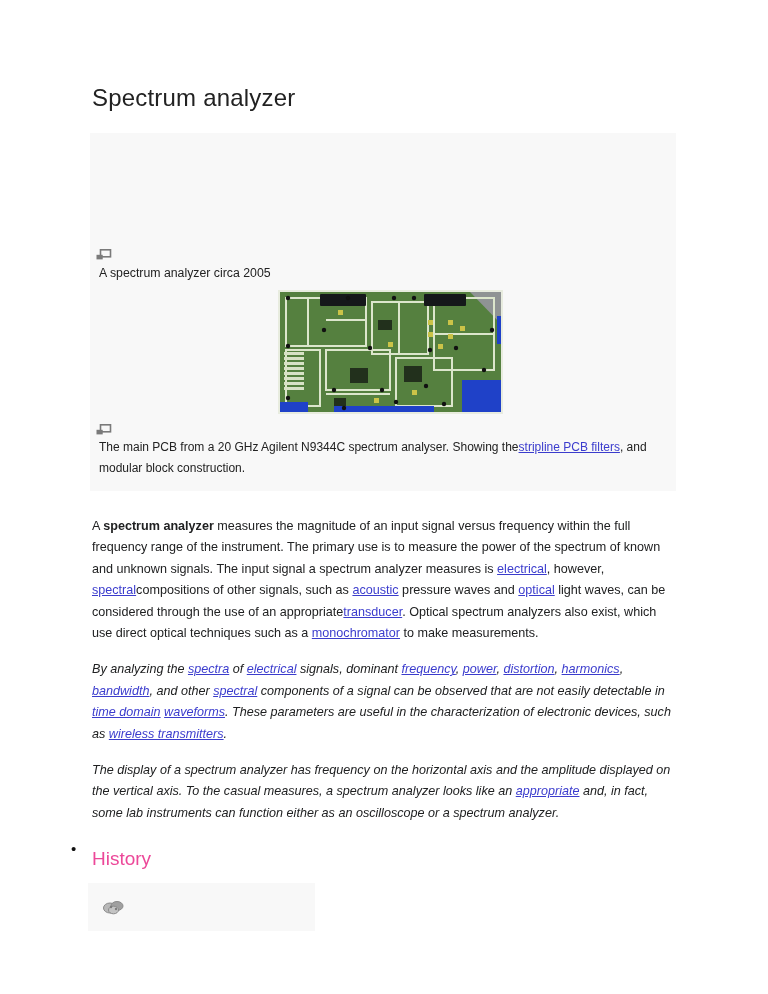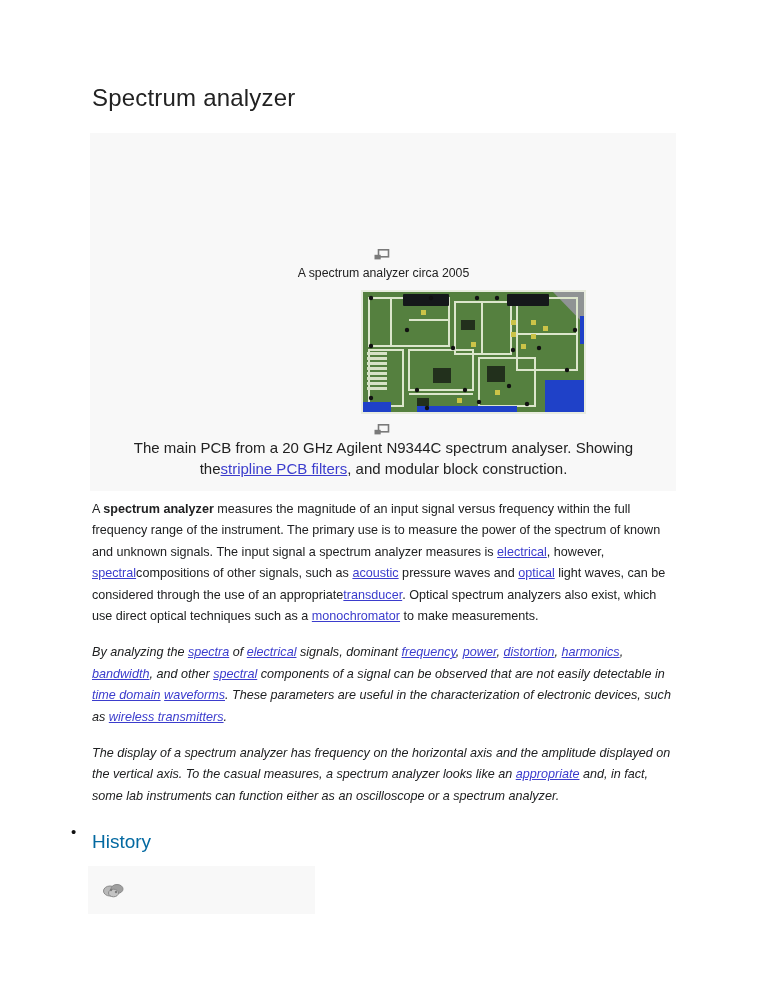--- a/index.html
+++ b/index.html
@@ -18,48 +18,47 @@
     color:var(--body-text);
   }
   .page-title{
     margin:84px 0 0 92px;
     font-size:24px;font-weight:400;color:#222;letter-spacing:.2px;
   }
   
   .figure-panel{
     margin:21px 0 0 90px;width:586px;background:var(--panel-bg);
     padding:0 8px 12px 5px;
-    text-align:center;
   }
   .fig-blank{height:112px;}
   .magnify-row{padding-top:2px;height:15px;}
   .fig-caption{
     margin:3px 0 0 4px;font-size:12.3px;line-height:20px;color:#222;
   }
   .fig-caption-2{
-    margin:2px 0 0 4px;font-size:15px;line-height:21px;color:#222;max-width:572px;
+    margin:2px 0 0 4px;font-size:12px;line-height:21px;color:#222;max-width:572px;
   }
   .pcb-wrap{margin:7px 0 0 183px;height:124px;}
   
   .body-par{
-    width:586px;margin:8px 0 0 92px;
+    width:586px;margin:25px 0 0 92px;
     font-size:12.6px;line-height:21.4px;color:var(--body-text);
   }
   .body-par + .body-par{margin-top:15px;font-style:italic;}
   .bold{font-weight:700;}
   .italic{font-style:italic;}
   a.lnk{color:var(--link);text-decoration:underline;cursor:pointer;}
   a.lnk.visited{color:var(--visited-link);}
   
   .history-wrap{position:relative;margin:24px 0 0 92px;}
   .stray-bullet{
     position:absolute;left:-21px;top:-8px;font-size:15px;color:#111;
   }
   .section-heading{
-    font-size:19px;font-weight:400;color:#0369a1;
+    font-size:19px;font-weight:400;color:#ec4899;
   }
   .notice-box{
     margin:13px 0 0 88px;width:227px;min-height:48px;
     background:var(--panel-bg);
     display:flex;align-items:flex-start;
     padding:7px 6px 8px 14px;
   }
   .notice-icon{margin-top:8px;flex:0 0 auto;}
   .notice-text{
     margin-left:15px;

